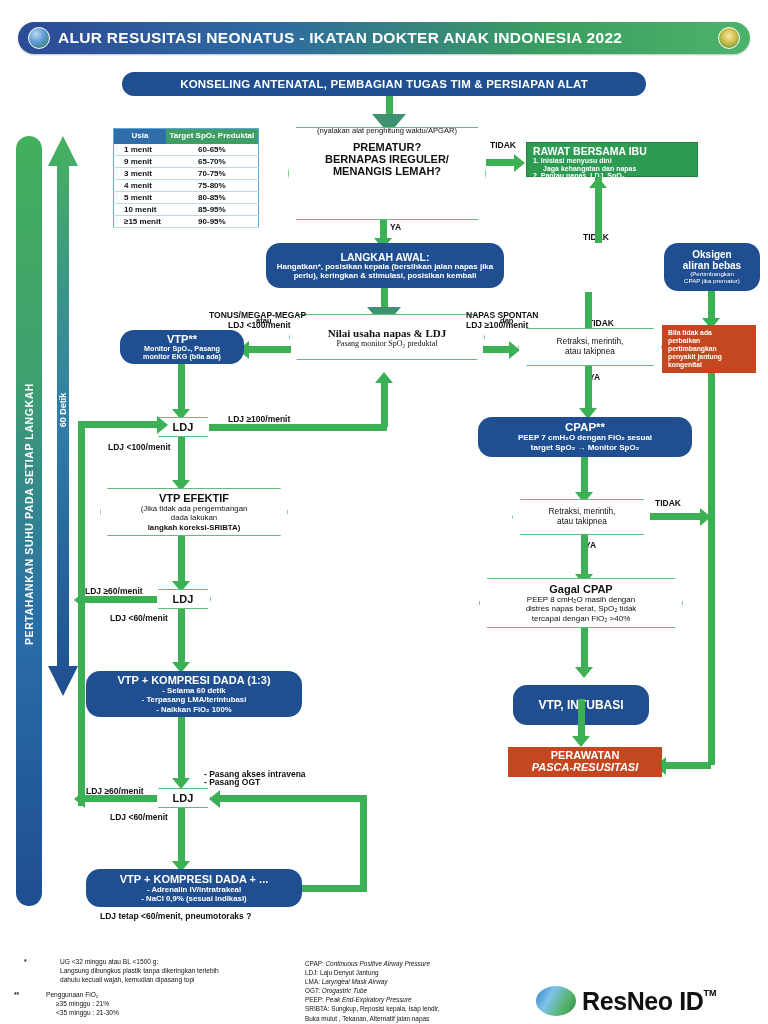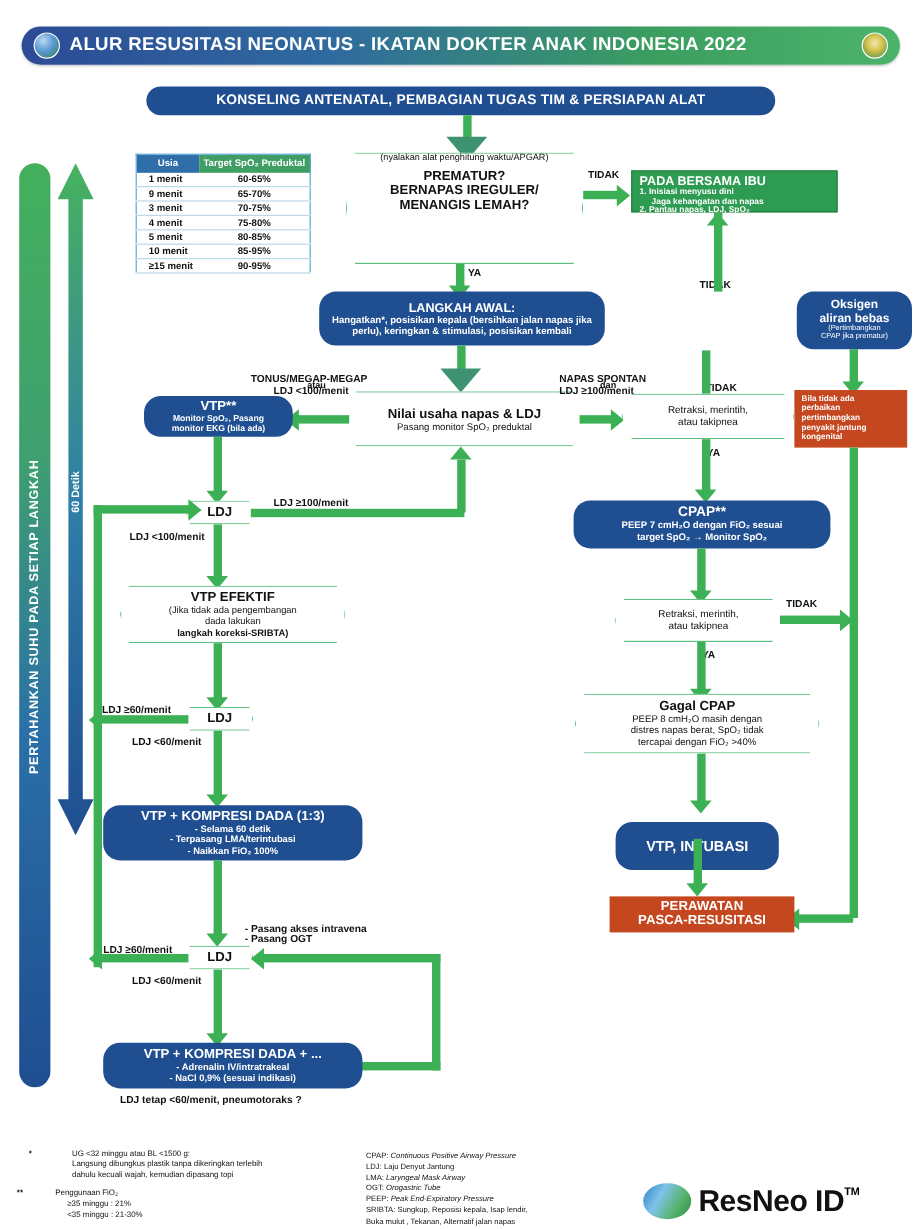--- a/index.html
+++ b/index.html
@@ -290,21 +290,21 @@
     <div class="t" style="font-size:11px;">BERNAPAS IREGULER/</div>
     <div class="t" style="font-size:11px;">MENANGIS LEMAH?</div>
     <div class="t" style="font-size:11px;margin-top:44px;">TONUS OTOT LEMAH?</div>
   </div>
 
   <div class="elabel" style="left:490px; top:140px;">TIDAK</div>
   <div class="hline" style="left:486px; top:159px; width:30px;"></div>
   <div class="arrow-right" style="left:514px; top:154px;"></div>
 
   <div class="node greenbox" style="left:526px; top:142px; width:172px; height:35px;">
-    <div style="font-size:10.5px; font-weight:bold; line-height:1.05;">PADA BERSAMA IBU</div>
+    <div style="font-size:10.5px; font-weight:bold; line-height:1.05;">RAWAT BERSAMA IBU</div>
     <div style="font-size:7px; font-weight:bold; line-height:1.1;">1. Inisiasi menyusu dini</div>
     <div style="font-size:7px; font-weight:bold; line-height:1.1; padding-left:10px;">Jaga kehangatan dan napas</div>
     <div style="font-size:7px; font-weight:bold; line-height:1.1;">2. Pantau napas, LDJ, SpO₂</div>
   </div>
 
   <div class="elabel" style="left:390px; top:222px;">YA</div>
   <div class="vline" style="left:380px; top:220px; height:22px;"></div>
   <div class="arrow-down" style="left:374px; top:238px;"></div>
 
   <div class="node pill" style="left:266px; top:243px; width:238px; height:45px;">
@@ -324,21 +324,21 @@
   <div class="hline" style="left:669px; top:265px; width:26px;"></div>
   <div class="arrow-right" style="left:693px; top:260px;"></div>
 
   <div class="node pill" style="left:664px; top:243px; width:96px; height:48px; align-items:center; text-align:center;">
     <div class="t" style="font-size:10px;">Oksigen</div>
     <div class="t" style="font-size:10px;">aliran bebas</div>
     <div style="font-size:6.2px; line-height:1.1;">(Pertimbangkan</div>
     <div style="font-size:6.2px; line-height:1.1;">CPAP jika prematur)</div>
   </div>
 
-  <div class="node hexnode wide" style="left:289px; top:326px; width:196px; height:46px;">
+  <div class="node hexnode wide" style="left:289px; top:314px; width:196px; height:46px;font-family:Liberation Serif, serif;">
     <div class="t" style="font-size:11px;">Nilai usaha napas &amp; LDJ</div>
     <div style="font-size:8px;">Pasang monitor SpO₂ preduktal</div>
   </div>
 
   <div class="elabel" style="left:209px; top:310px;">TONUS/MEGAP-MEGAP</div>
   <div class="elabel sm" style="left:256px; top:316px;">atau</div>
   <div class="elabel" style="left:228px; top:320px;">LDJ &lt;100/menit</div>
   <div class="hline" style="left:243px; top:346px; width:48px;"></div>
   <div class="arrow-left" style="left:238px; top:341px;"></div>
 
@@ -491,21 +491,21 @@
 
   <div class="node pill" style="left:513px; top:673px; width:136px; height:40px; align-items:center; justify-content:center;margin-top:12px;">
     <div class="t" style="font-size:12px;">VTP, INTUBASI</div>
   </div>
 
   <div class="vline" style="left:578px; top:699px; height:40px;"></div>
   <div class="arrow-down" style="left:572px; top:736px;"></div>
 
   <div class="node orangebox" style="left:508px; top:747px; width:154px; height:30px; flex-direction:column;">
     <div style="font-size:11px; line-height:1.05;">PERAWATAN</div>
-    <div style="font-size:11px; line-height:1.05;">PASCA-RESUSITASI</div>
+    <div style="font-size:11px; line-height:1.05;font-style:italic;">PASCA-RESUSITASI</div>
   </div>
 
   <div class="fn" style="left:24px; top:958px; width:280px;">
     <span class="mk">*</span>
     <div style="margin-left:36px;">
       <div>UG &lt;32 minggu atau BL &lt;1500 g:</div>
       <div>Langsung dibungkus plastik tanpa dikeringkan terlebih</div>
       <div>dahulu kecuali wajah, kemudian dipasang topi</div>
     </div>
   </div>

